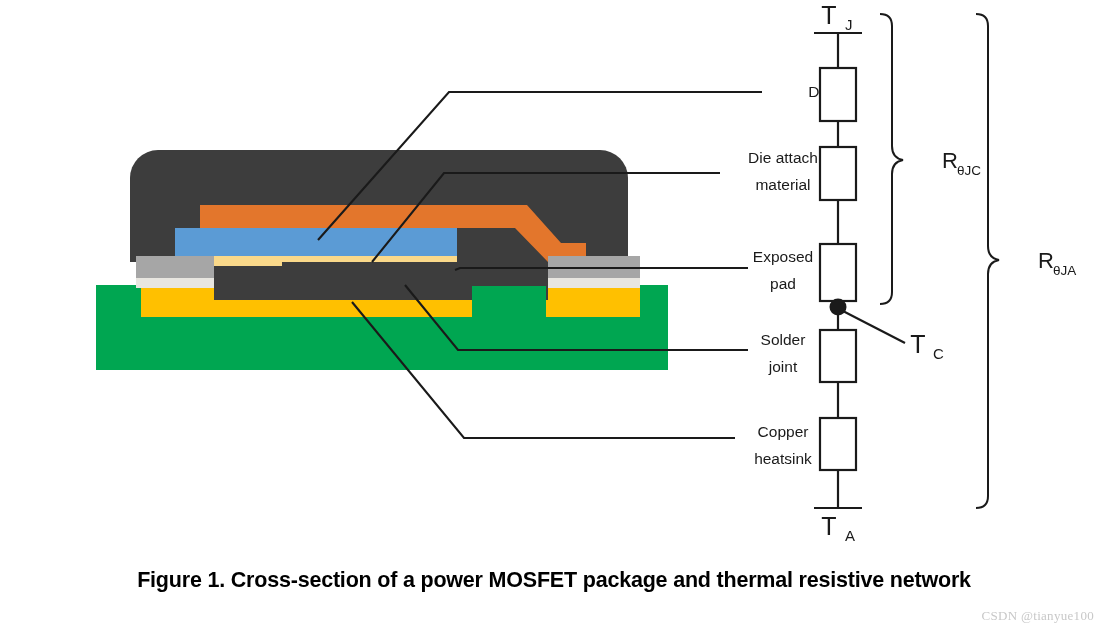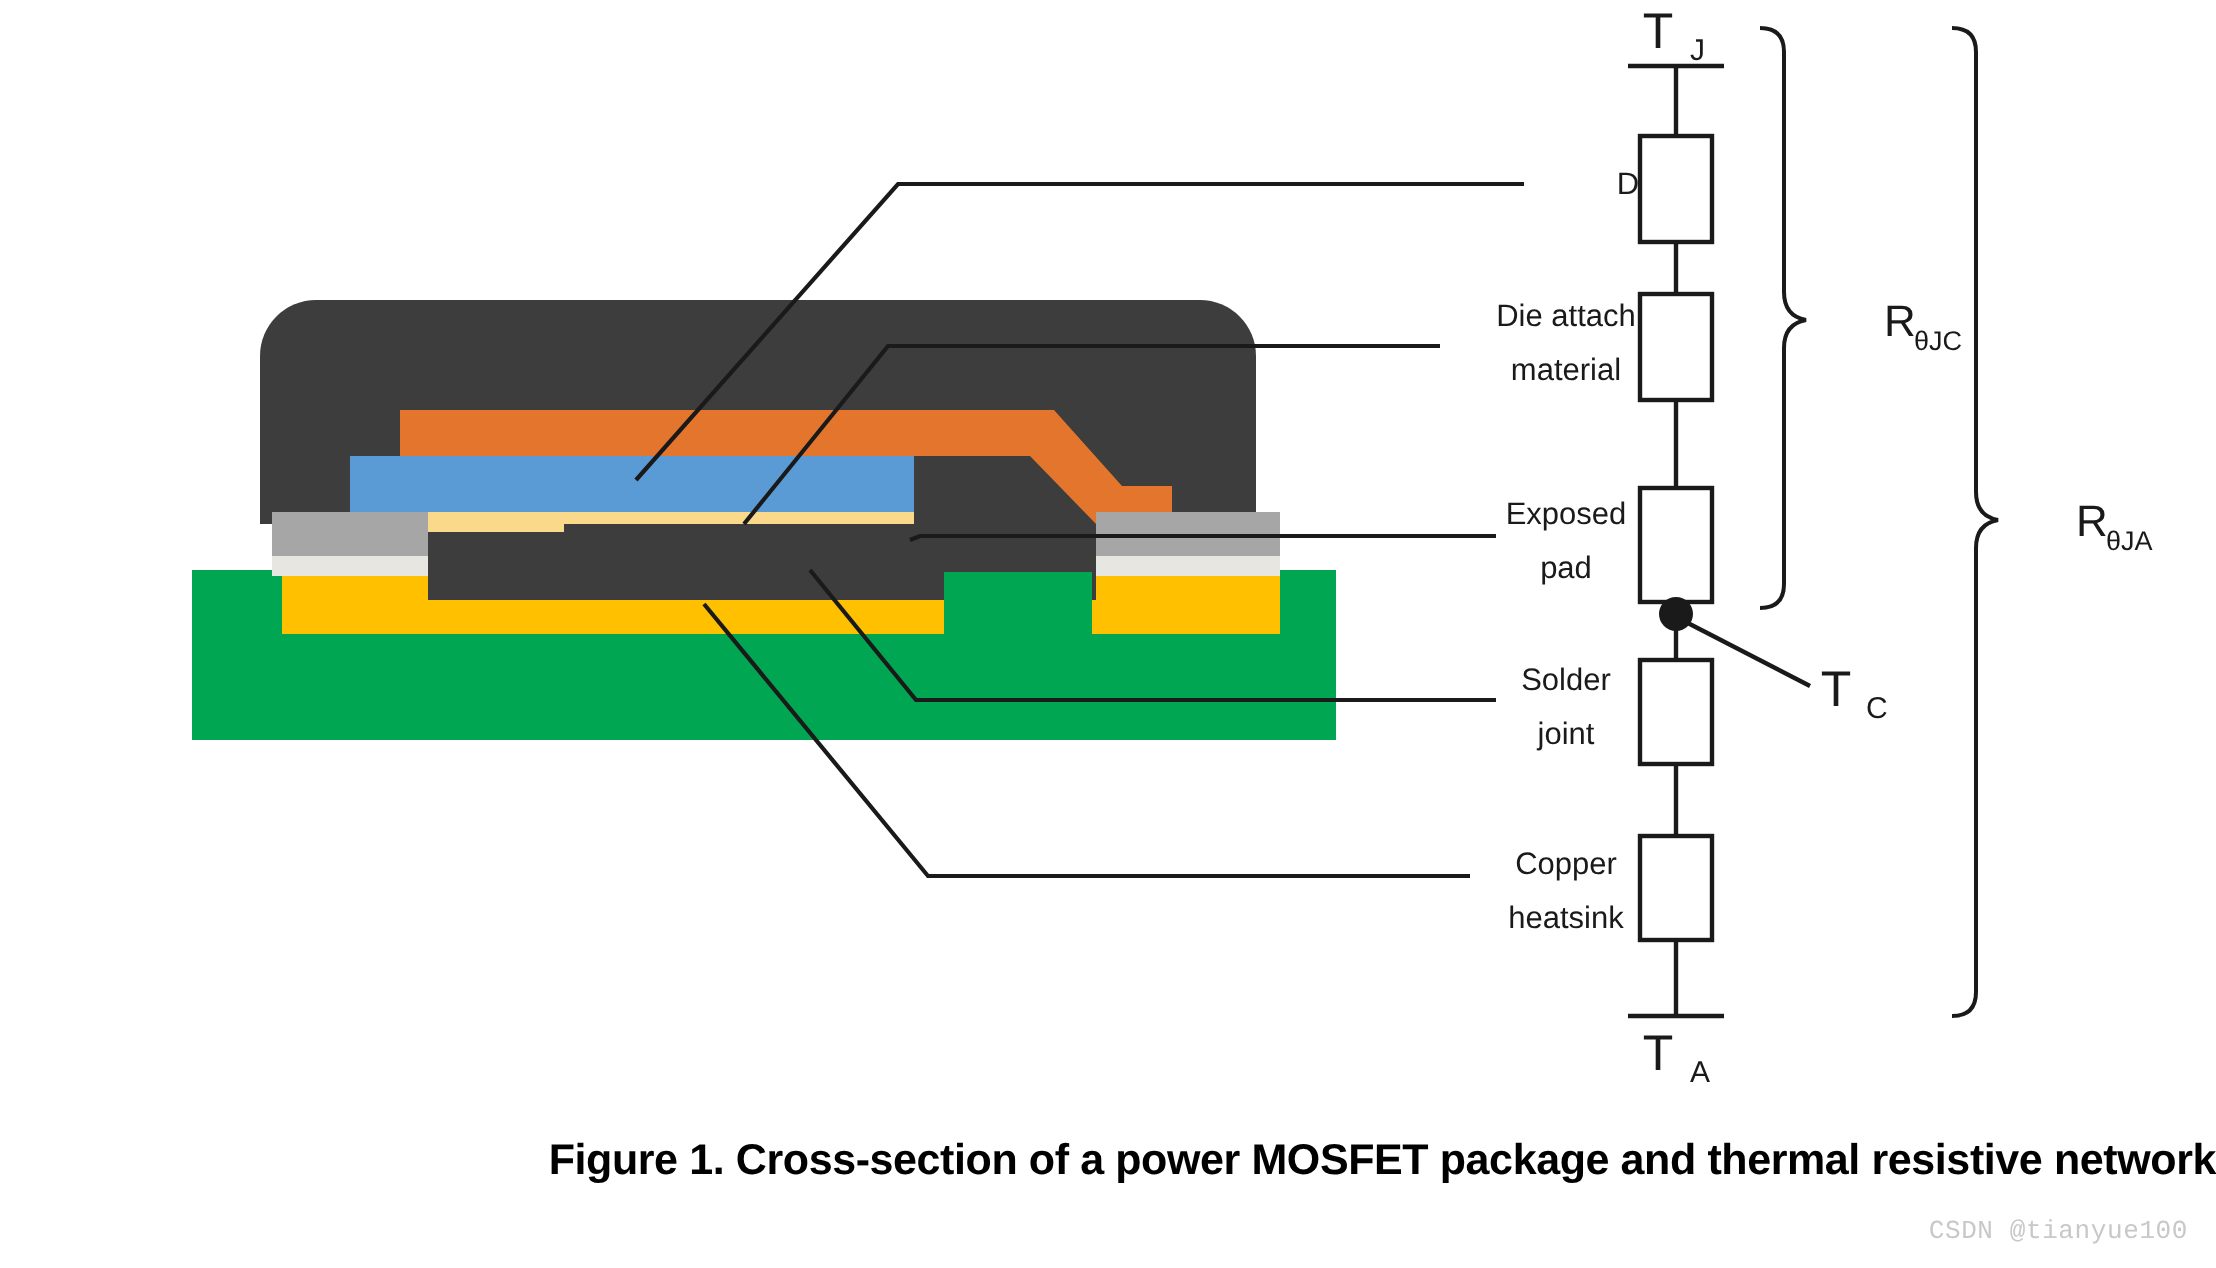--- a/index.html
+++ b/index.html
@@ -60,33 +60,33 @@
     font-size: 13.5px;
     fill: #1a1a1a;
   }
 
   
   #caption {
     position: absolute;
     left: 0;
     top: 568px;
     width: 1108px;
-    text-align: right;
+    text-align: center;
     font-family: "Liberation Sans", sans-serif;
     font-size: 21.5px;
     font-weight: bold;
     color: #000000;
     letter-spacing: -0.2px;
   }
 
   #watermark {
     position: absolute;
     right: 14px;
     top: 608px;
-    font-family: Liberation Mono, monospace;
+    font-family: Liberation Serif, serif;
     font-size: 13px;
     color: #c8c8c8;
     letter-spacing: 0.3px;
   }
 </style>
 </head>
 <body>
 
 <div id="figure-root">
 

